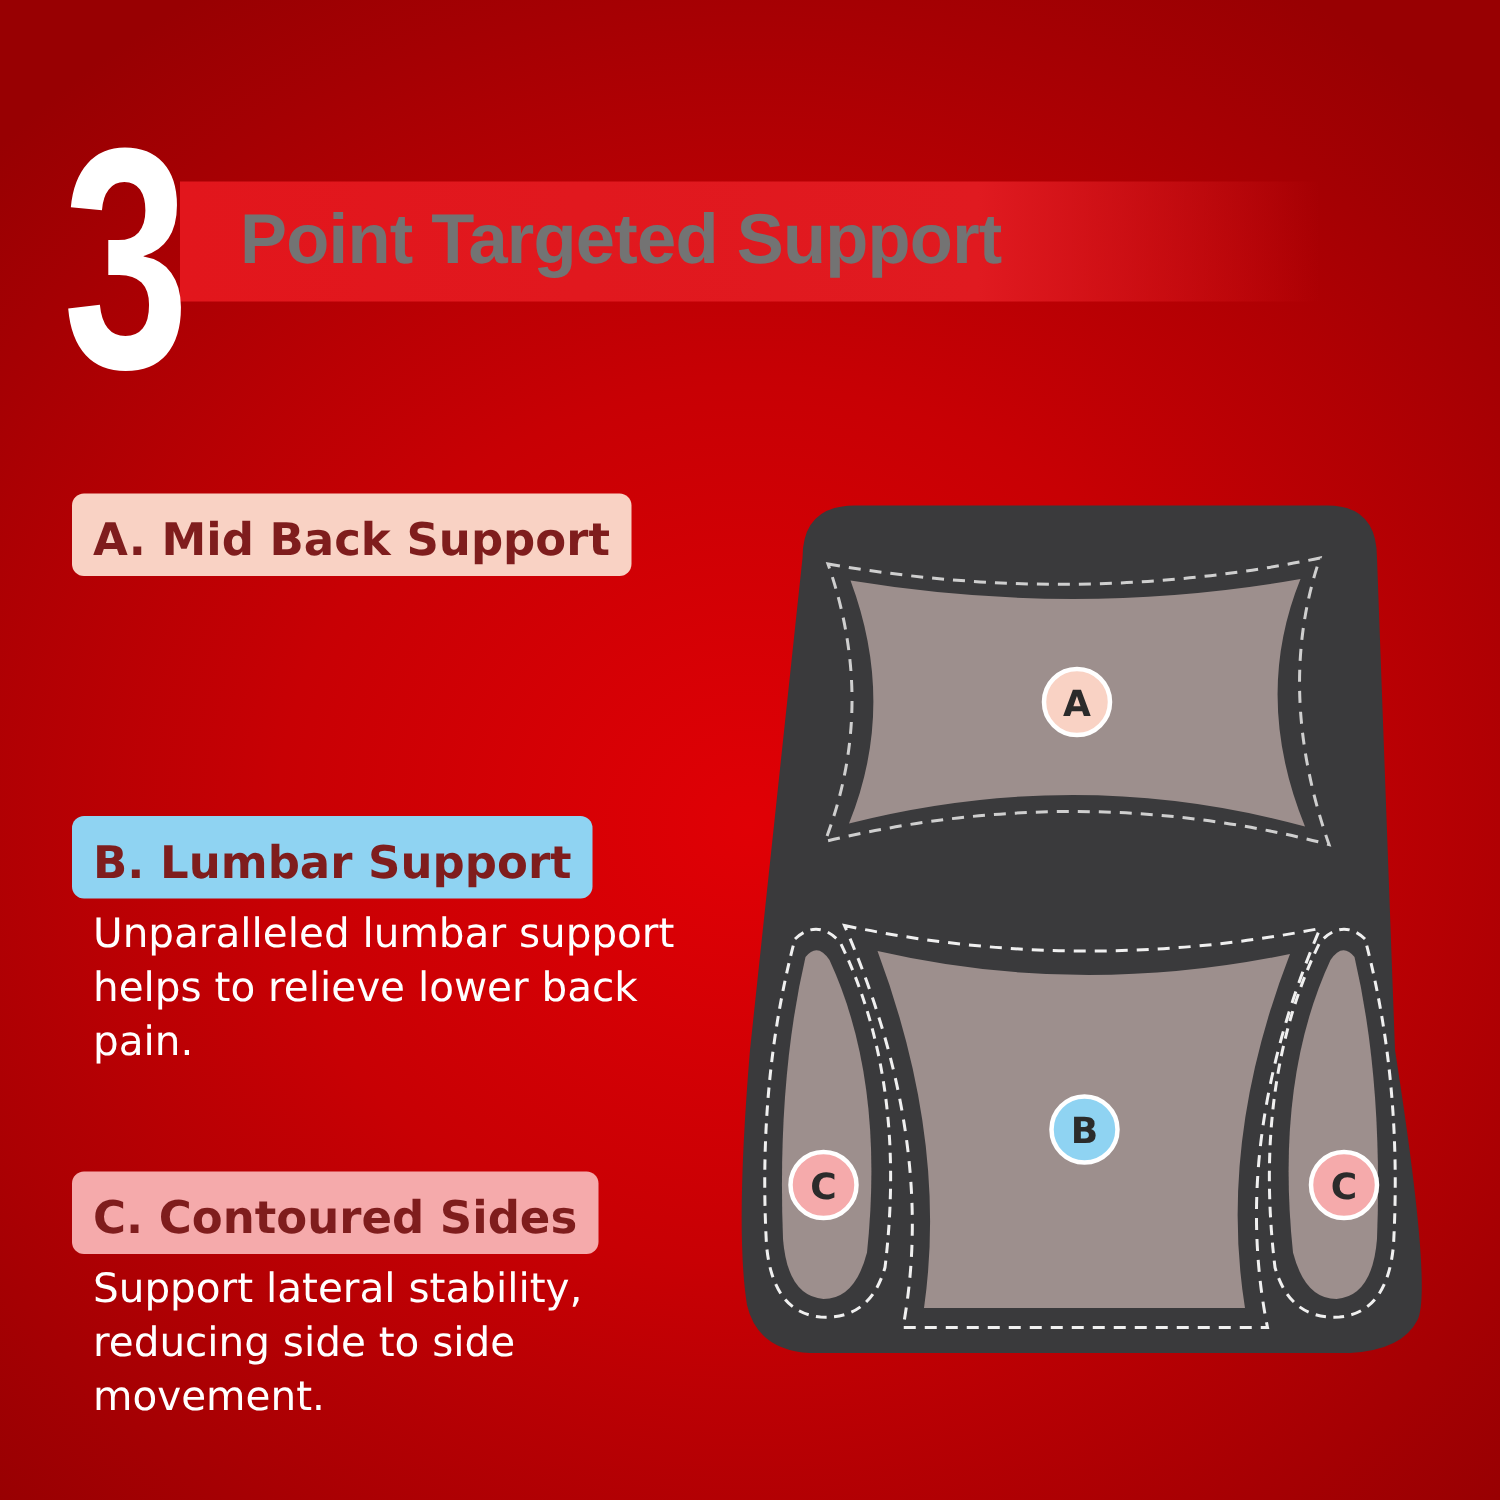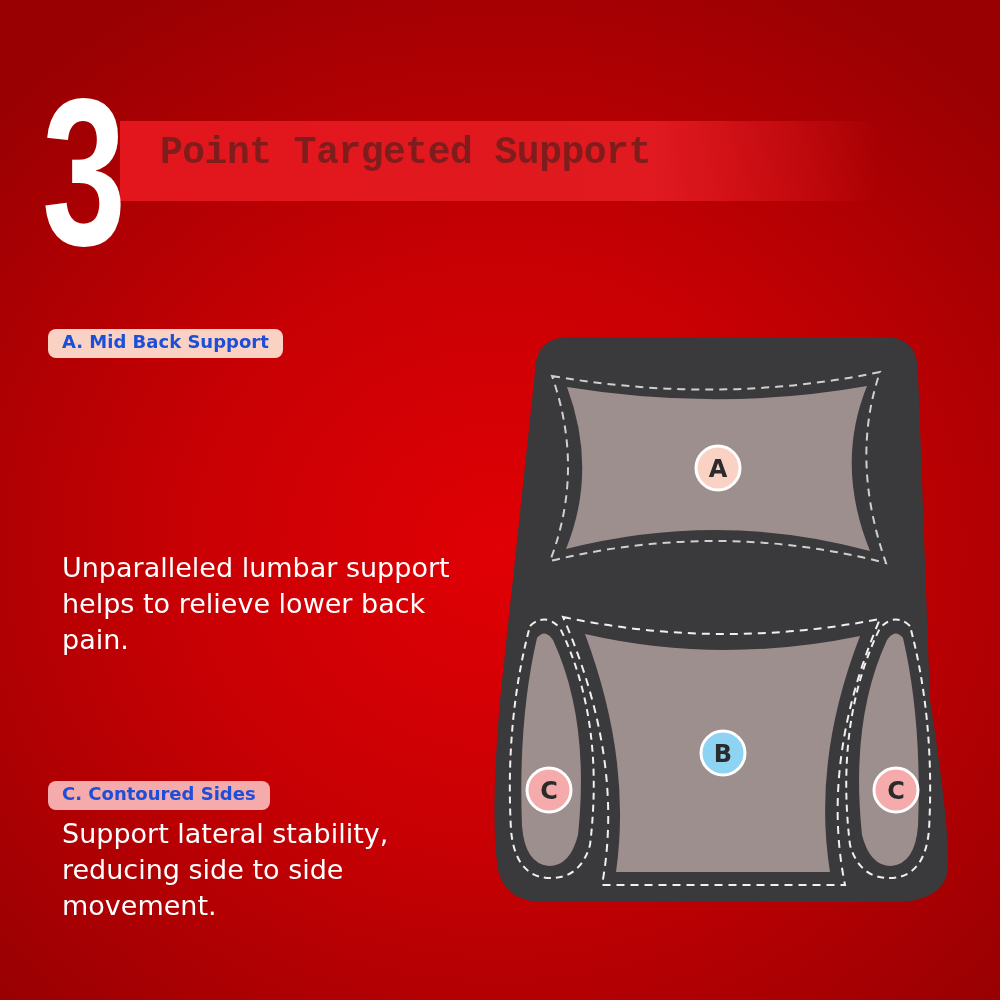--- a/index.html
+++ b/index.html
@@ -14,30 +14,30 @@
     }
     .big-three {
       position: absolute; left: 42px; top: 68px;
       font-family: "Liberation Sans", sans-serif; font-weight: bold;
       font-size: 210px; line-height: 1; color: #fff;
       transform: scaleX(0.72); transform-origin: left top;
       letter-spacing: -4px;
     }
     .title {
       position: absolute; left: 160px; top: 131px;
-      font-family: Liberation Mono, monospace; font-weight: bold;
-      font-size: 38px; color: #7f1d1d; letter-spacing: -0.5px;
+      font-family: Liberation Sans, sans-serif; font-weight: bold;
+      font-size: 47px; color: #737373; letter-spacing: -0.5px;
       white-space: nowrap;
     }
     .feature { position: absolute; left: 48px; }
     .pill {
       display: inline-block; border-radius: 8px;
-      padding: 2px 14px 6px 14px;
+      padding: 14px 14px 6px 14px;
       font-family: "DejaVu Sans", sans-serif; font-weight: bold;
-      font-size: 18px; color: #1d4ed8; white-space: nowrap;
+      font-size: 30px; color: #7f1d1d; white-space: nowrap;
     }
     .desc {
       margin: 6px 0 0 14px;
       font-family: "DejaVu Sans", sans-serif; font-size: 27px;
       line-height: 36px; color: #fff; width: 420px;
     }
     .cushion { position: absolute; left: 480px; top: 330px; width: 480px; height: 580px; }
     .badge-label { font-family: "DejaVu Sans", sans-serif; font-weight: bold; font-size: 24px; fill: #2b2b2b; }
   </style>
 </head>
@@ -45,20 +45,21 @@
 
 <div class="band"></div>
 <div class="big-three">3</div>
 <div class="title">Point Targeted Support</div>
 
 <div class="feature" style="top:329px;">
   <span class="pill" style="background:#f9d2c4;">A.  Mid Back Support</span>
 </div>
 
 <div class="feature" style="top:544px;">
+  <span class="pill" style="background:#8fd3f2;">B. Lumbar Support</span>
   <div class="desc">Unparalleled lumbar support helps to relieve lower back pain.</div>
 </div>
 
 <div class="feature" style="top:781px;">
   <span class="pill" style="background:#f5aaab;">C. Contoured Sides</span>
   <div class="desc">Support lateral stability, reducing side to side movement.</div>
 </div>
 
 <svg class="cushion" viewBox="480 330 480 580">
 

